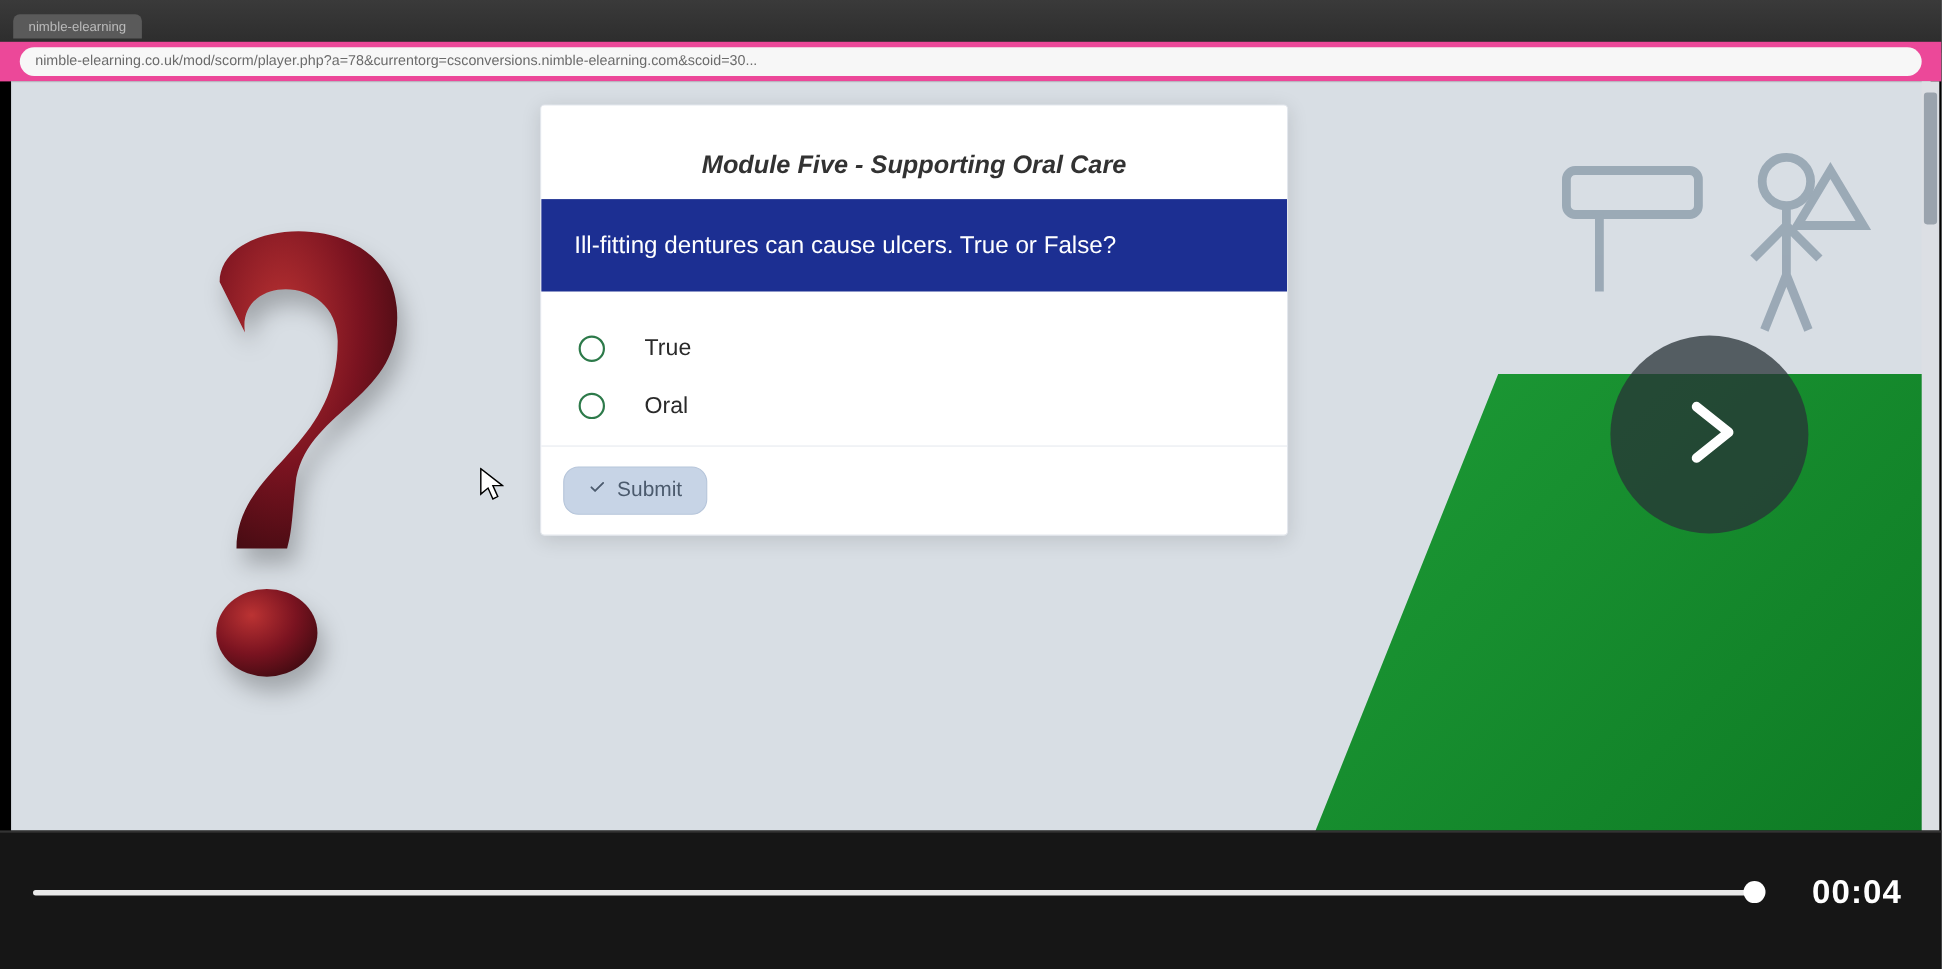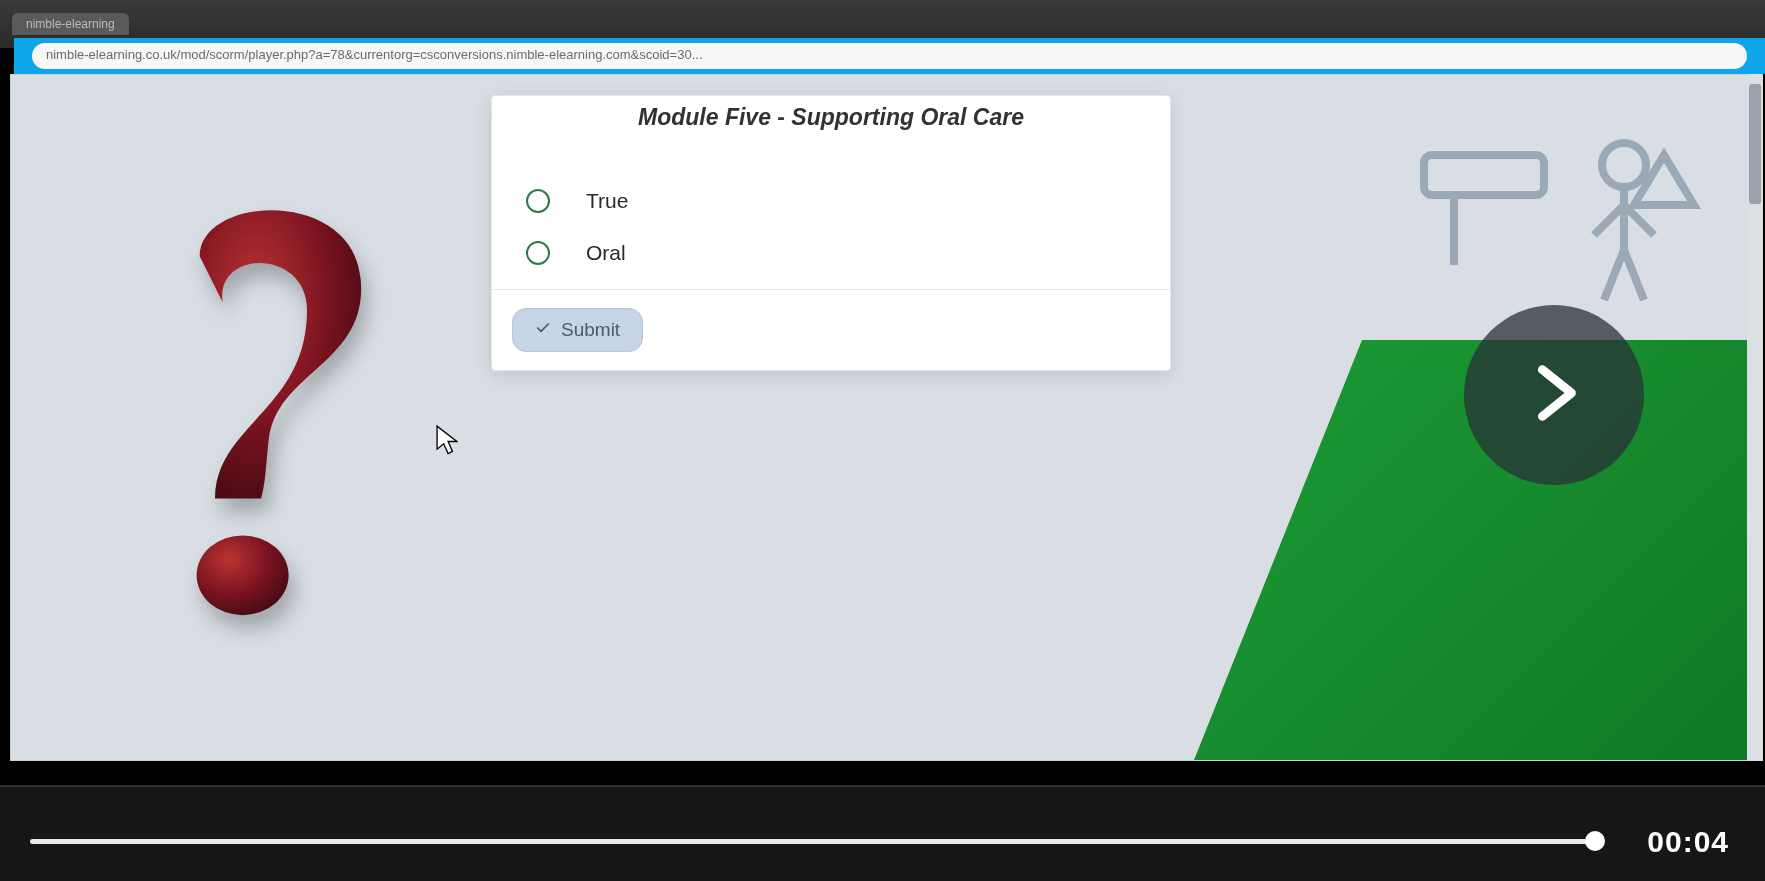--- a/index.html
+++ b/index.html
@@ -34,25 +34,24 @@
     color: #bbb;
     font-size: 12px;
     max-width: 160px;
     white-space: nowrap;
     overflow: hidden;
     text-overflow: ellipsis;
   }
   .address-row {
     position: absolute;
     top: 38px; left: 0; right: 0; height: 36px;
-    background: #0ea5e9;
+    background: #ec4899;
     display: flex;
     align-items: center;
     padding: 0 18px;
-    margin-left: 14px;
   }
   .address-bar {
     flex: 1;
     background: #f7f7f7;
     border-radius: 18px;
     height: 26px;
     font-size: 13px;
     color: #6b6b6b;
     padding: 4px 14px;
     white-space: nowrap;
@@ -116,21 +115,21 @@
     border-radius: 4px;
     box-shadow: 0 4px 18px rgba(0,0,0,.12);
     overflow: hidden;
   }
   .card-title {
     text-align: center;
     font-style: italic;
     font-weight: 600;
     font-size: 23px;
     color: #323232;
-    padding: 8px 20px 18px;
+    padding: 40px 20px 18px;
   }
   .question-bar {
     background: #1c2f92;
     color: #fff;
     padding: 26px 30px;
     font-size: 22px;
     line-height: 1.45;
   }
   .options {
     padding: 26px 30px 10px;
@@ -187,21 +186,21 @@
     top: 10px; left: 2px; right: 2px;
     height: 120px;
     background: #9aa3ad;
     border-radius: 3px;
   }
 
   
   .player-bar {
     position: absolute;
     left: 0; right: 0; bottom: 0;
-    height: 96px;
+    height: 126px;
     background: #161616;
     border-top: 2px solid #333;
   }
   .progress-track {
     position: absolute;
     left: 30px; right: 170px; top: 52px;
     height: 5px;
     background: #e9e9e9;
     border-radius: 3px;
   }
@@ -277,20 +276,21 @@
           L70 198
           C70 150 130 140 130 75
           C130 35 70 35 75 70 Z"></path>
         <ellipse cx="88" cy="248" rx="30" ry="26" fill="url(#rg)"></ellipse>
       </svg>
     </div>
 
     <div class="card">
       <div class="card-title">Module Five - Supporting Oral Care</div>
 
+      <div class="question-bar">Ill-fitting dentures can cause ulcers. True or False?</div>
 
       <div class="options">
         <div class="option">
           <span class="radio"></span>
           <span>True</span>
         </div>
         <div class="option">
           <span class="radio"></span>
           <span>Oral</span>
         </div>

